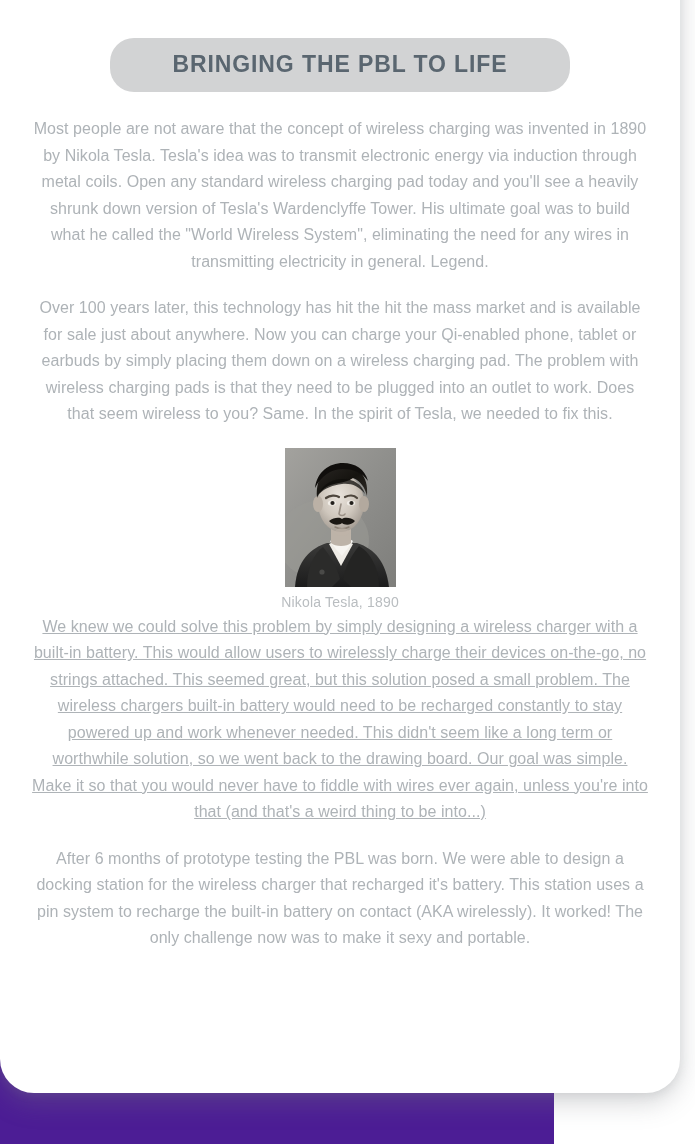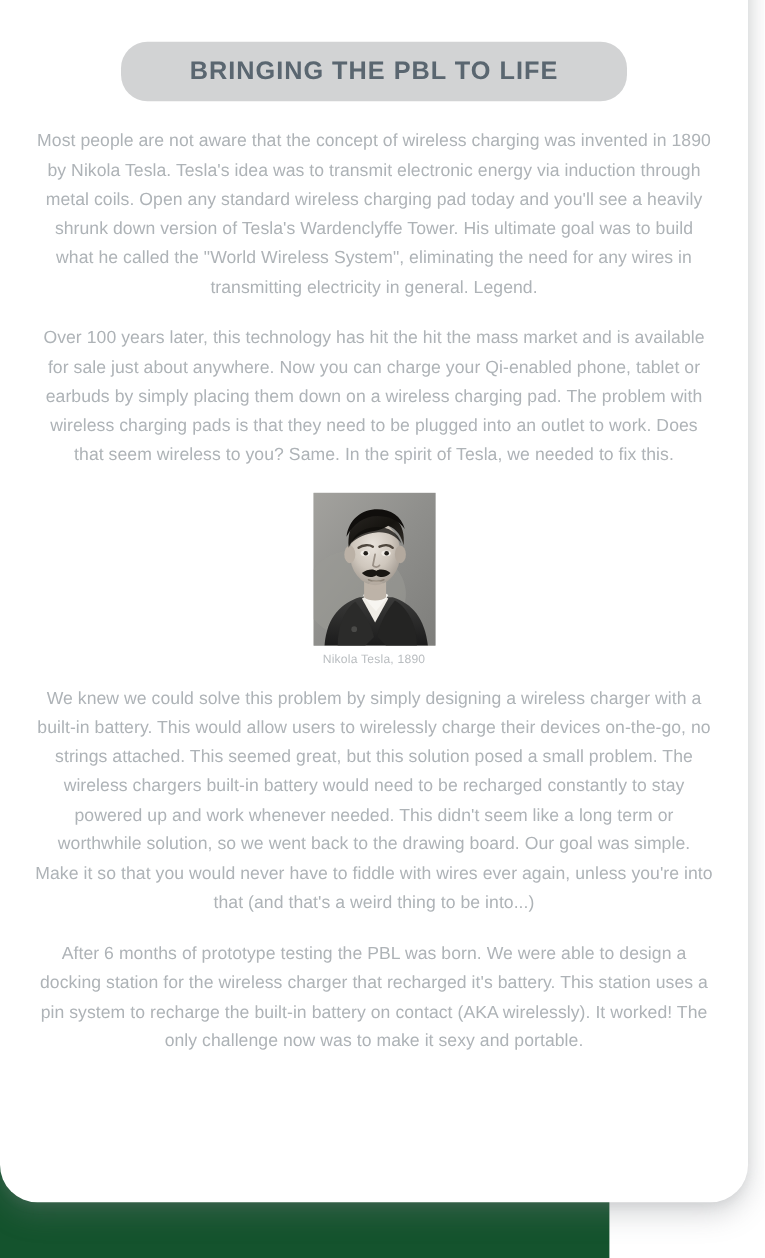--- a/index.html
+++ b/index.html
@@ -13,21 +13,21 @@
     overflow: hidden;
     font-family: "Liberation Sans", sans-serif;
     -webkit-font-smoothing: antialiased;
   }
 
   
   .page {
     position: relative;
     width: 554px;
     height: 1144px;
-    background: #14532d;
+    background: #4c1d95;
   }
 
   .card {
     position: absolute;
     left: 0;
     top: -40px;
     width: 680px;
     height: 1133px;
     background: #ffffff;
     border-bottom-left-radius: 34px;
@@ -100,27 +100,27 @@
     width: 111px;
     height: 139px;
     position: relative;
     overflow: hidden;
     background: #9b9b98;
   }
   .photo svg { display: block; }
   .caption {
     margin-top: 7px;
     font-family: "Liberation Sans", sans-serif;
-    font-size: 11px;
+    font-size: 14px;
     color: #b9bdc0;
     text-align: center;
     letter-spacing: 0.2px;
   }
 
-  .after-figure { margin-top: 17px; }
+  .after-figure { margin-top: 4px; text-decoration: underline; }
 </style>
 </head>
 <body>
 
 <div class="page">
   <div class="card">
     <div class="card-inner">
 
       <div class="heading-wrap">
         <div class="heading-pill">

